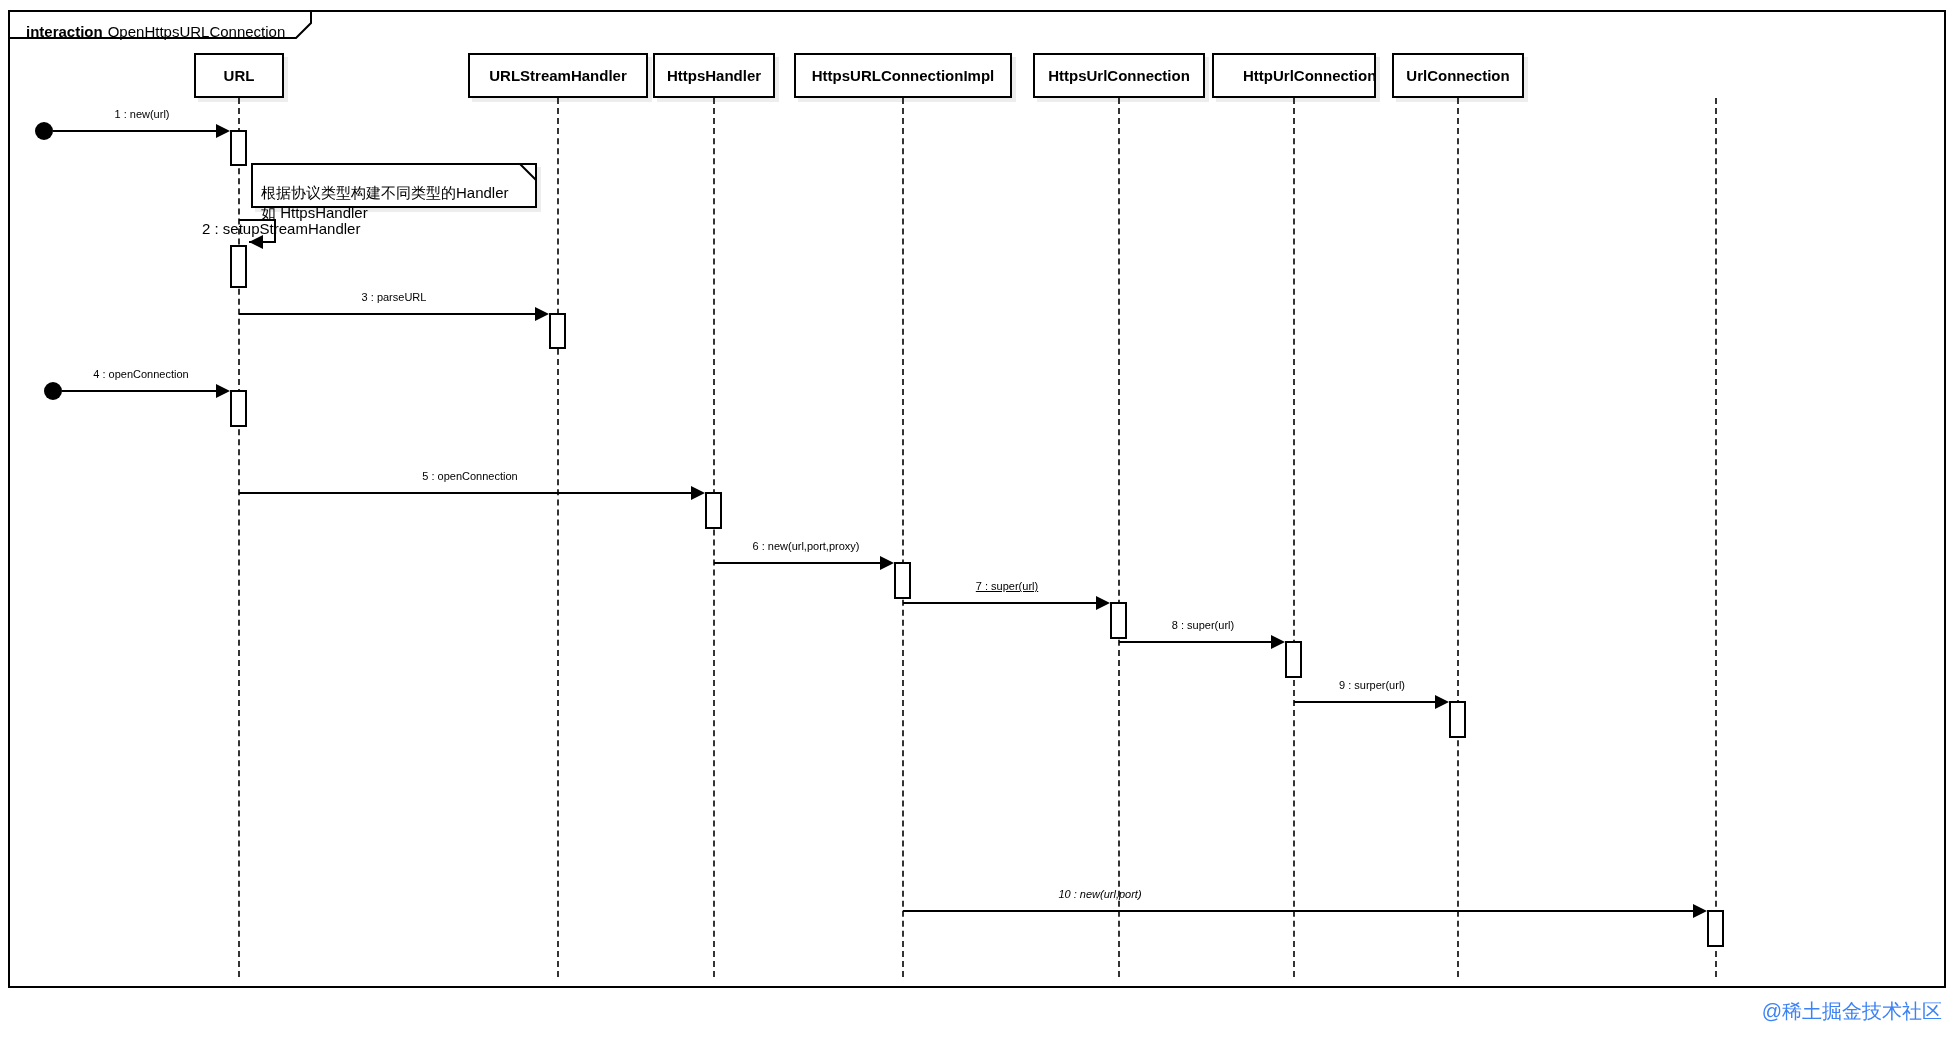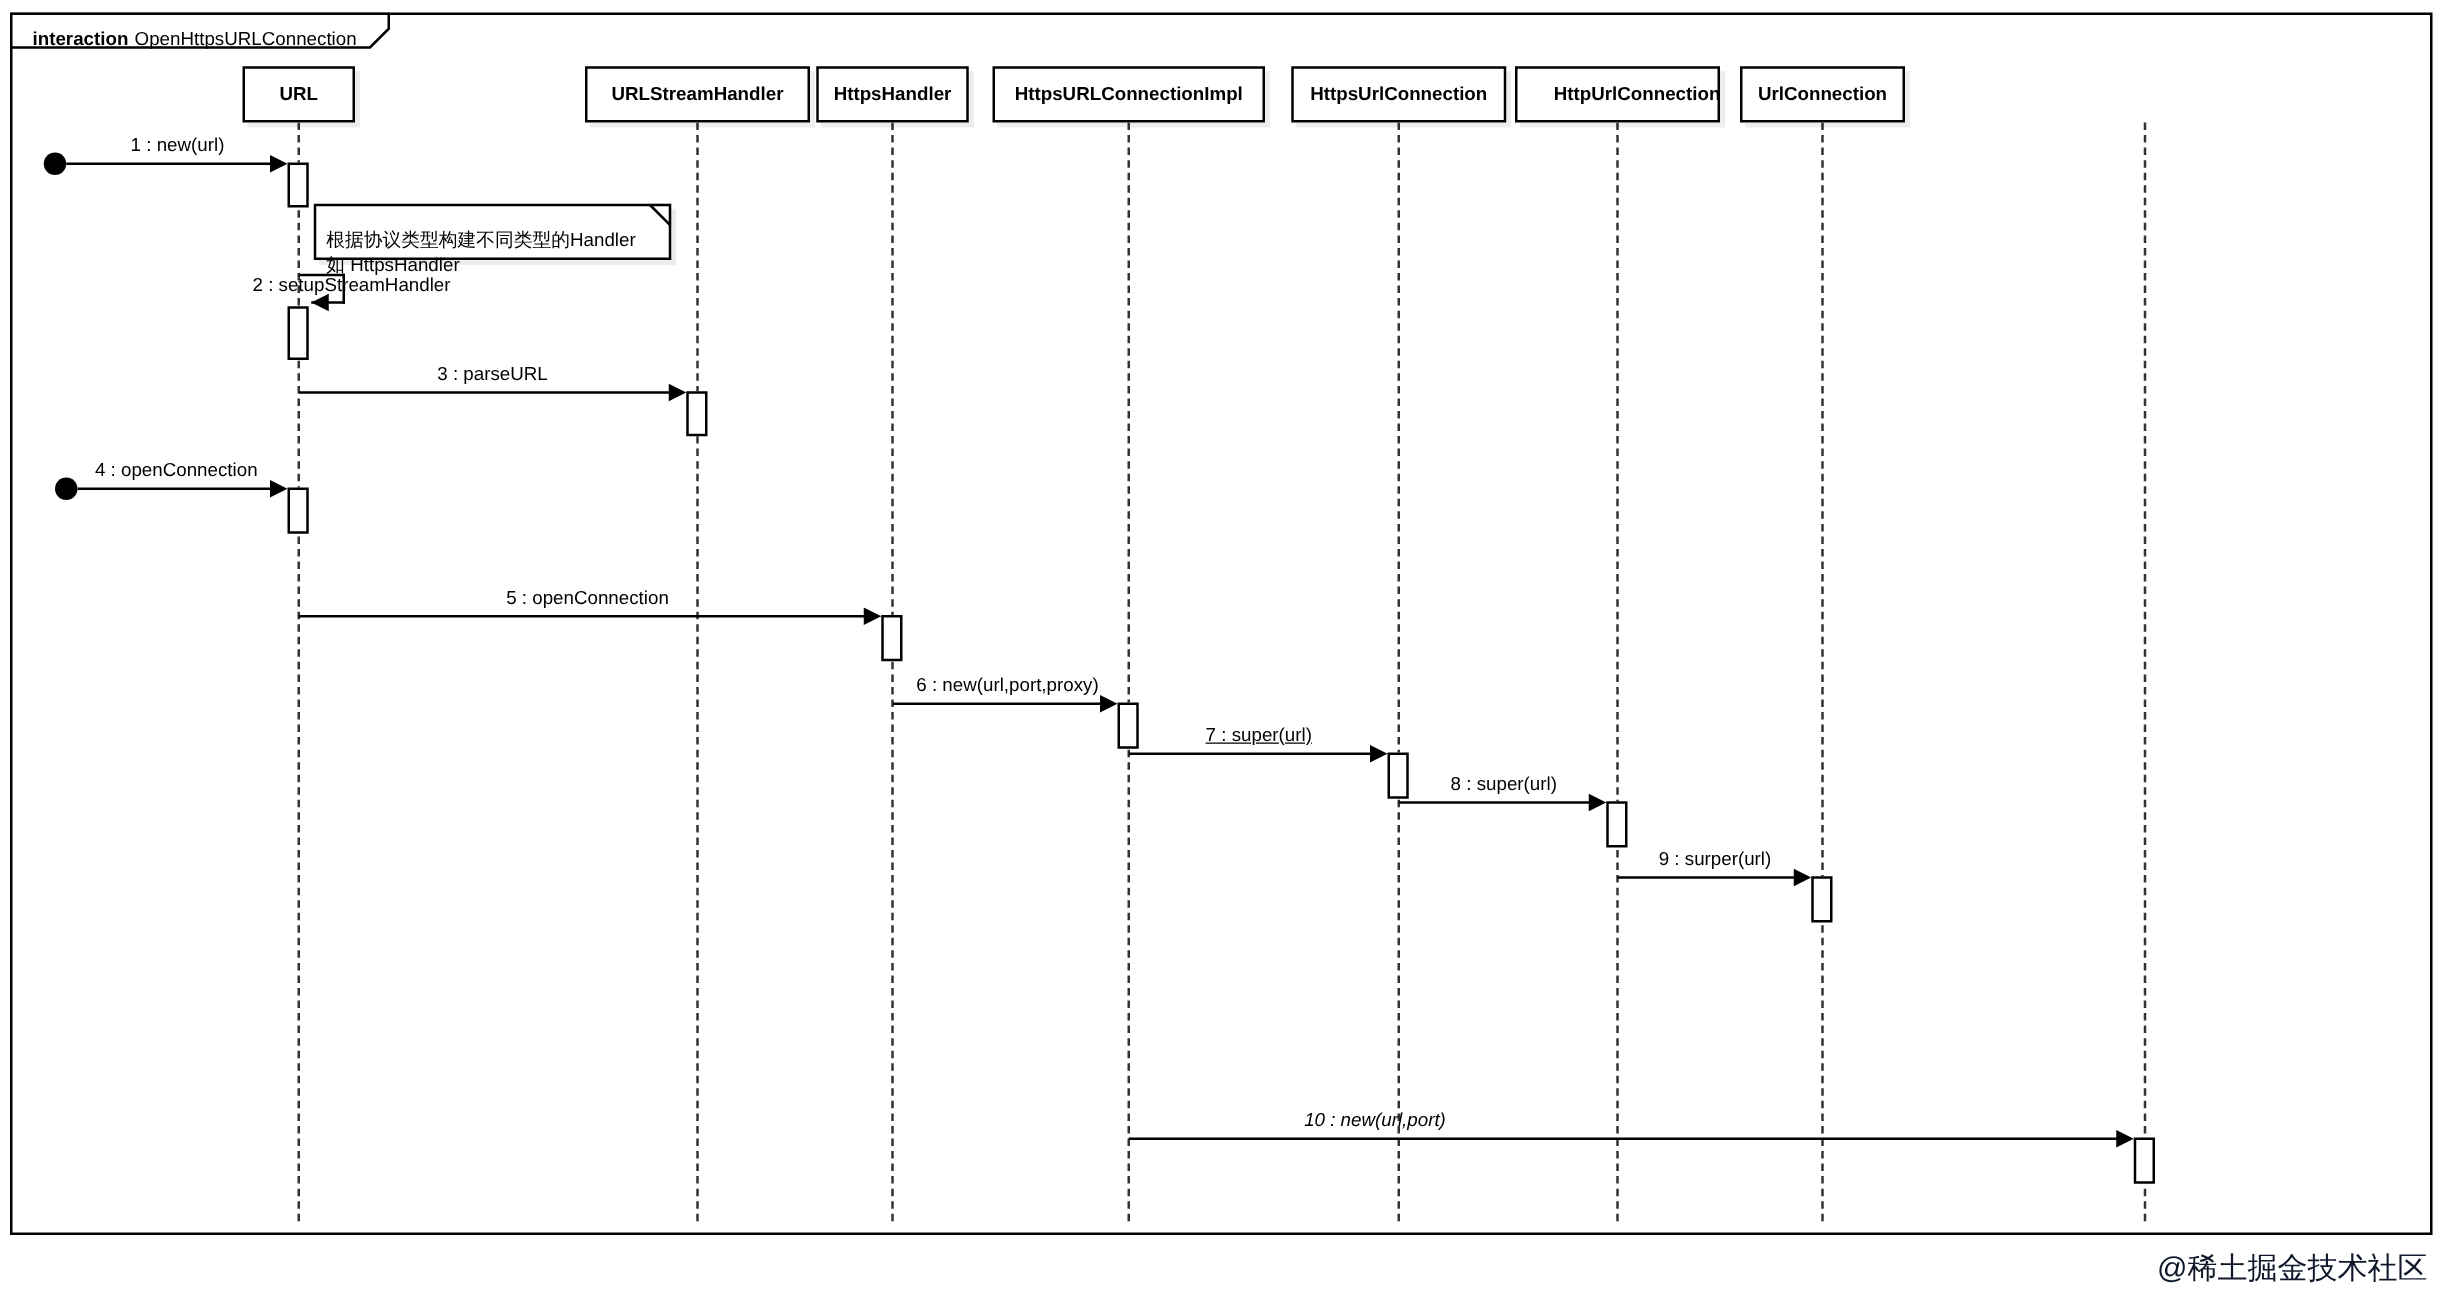--- a/index.html
+++ b/index.html
@@ -18,37 +18,37 @@
 
   .life{position:absolute;top:98px;height:879px;width:0;border-left:2px dashed #333;z-index:1;}
 
   .act{position:absolute;width:17px;border:2px solid #000;background:#fff;box-sizing:border-box;z-index:4;}
 
   .msg{position:absolute;z-index:3;}
   .msg-line{position:absolute;left:0;right:12px;top:0;height:0;border-top:2px solid #000;}
   .arr-r{position:absolute;right:0;top:-6px;width:0;height:0;
          border-style:solid;border-width:7px 0 7px 14px;
          border-color:transparent transparent transparent #000;}
-  .msg-label{position:absolute;top:-22px;transform:translateX(-50%);font-size:15px;white-space:nowrap;z-index:6;}
+  .msg-label{position:absolute;top:-22px;transform:translateX(-50%);font-size:11px;white-space:nowrap;z-index:6;}
   .found-dot{position:absolute;left:-18px;top:-8px;width:18px;height:18px;border-radius:50%;background:#000;}
 
   .self-msg{position:absolute;left:239px;top:219px;width:37px;height:24px;
             border-top:2px solid #000;border-right:2px solid #000;box-sizing:border-box;z-index:3;}
   .self-bottom{position:absolute;left:249px;top:241px;width:27px;height:0;border-top:2px solid #000;z-index:3;}
   .arr-l{position:absolute;left:249px;top:235px;width:0;height:0;
          border-style:solid;border-width:7px 14px 7px 0;
          border-color:transparent #000 transparent transparent;z-index:3;}
   .self-label{position:absolute;left:202px;top:220px;font-size:15px;white-space:nowrap;z-index:6;}
 
   .note{position:absolute;left:251px;top:163px;width:286px;height:45px;border:2px solid #000;
         background:#fff;box-sizing:border-box;z-index:7;font-size:15px;line-height:20px;
         padding:18px 8px;box-shadow:4px 4px 0 rgba(0,0,0,0.07);}
   .note-fold{position:absolute;right:-2px;top:-2px;width:18px;height:18px;}
 
-  .watermark{position:absolute;right:14px;top:998px;font-size:24px;color:#0f172a;z-index:2;}
+  .watermark{position:absolute;right:14px;top:998px;font-size:20px;color:#3b82f6;z-index:2;}
 </style>
 </head>
 <body>
 
 <div id="stage">
 
   <div class="frame"></div>
 
   <div class="tab">
     <svg width="312" height="30">

